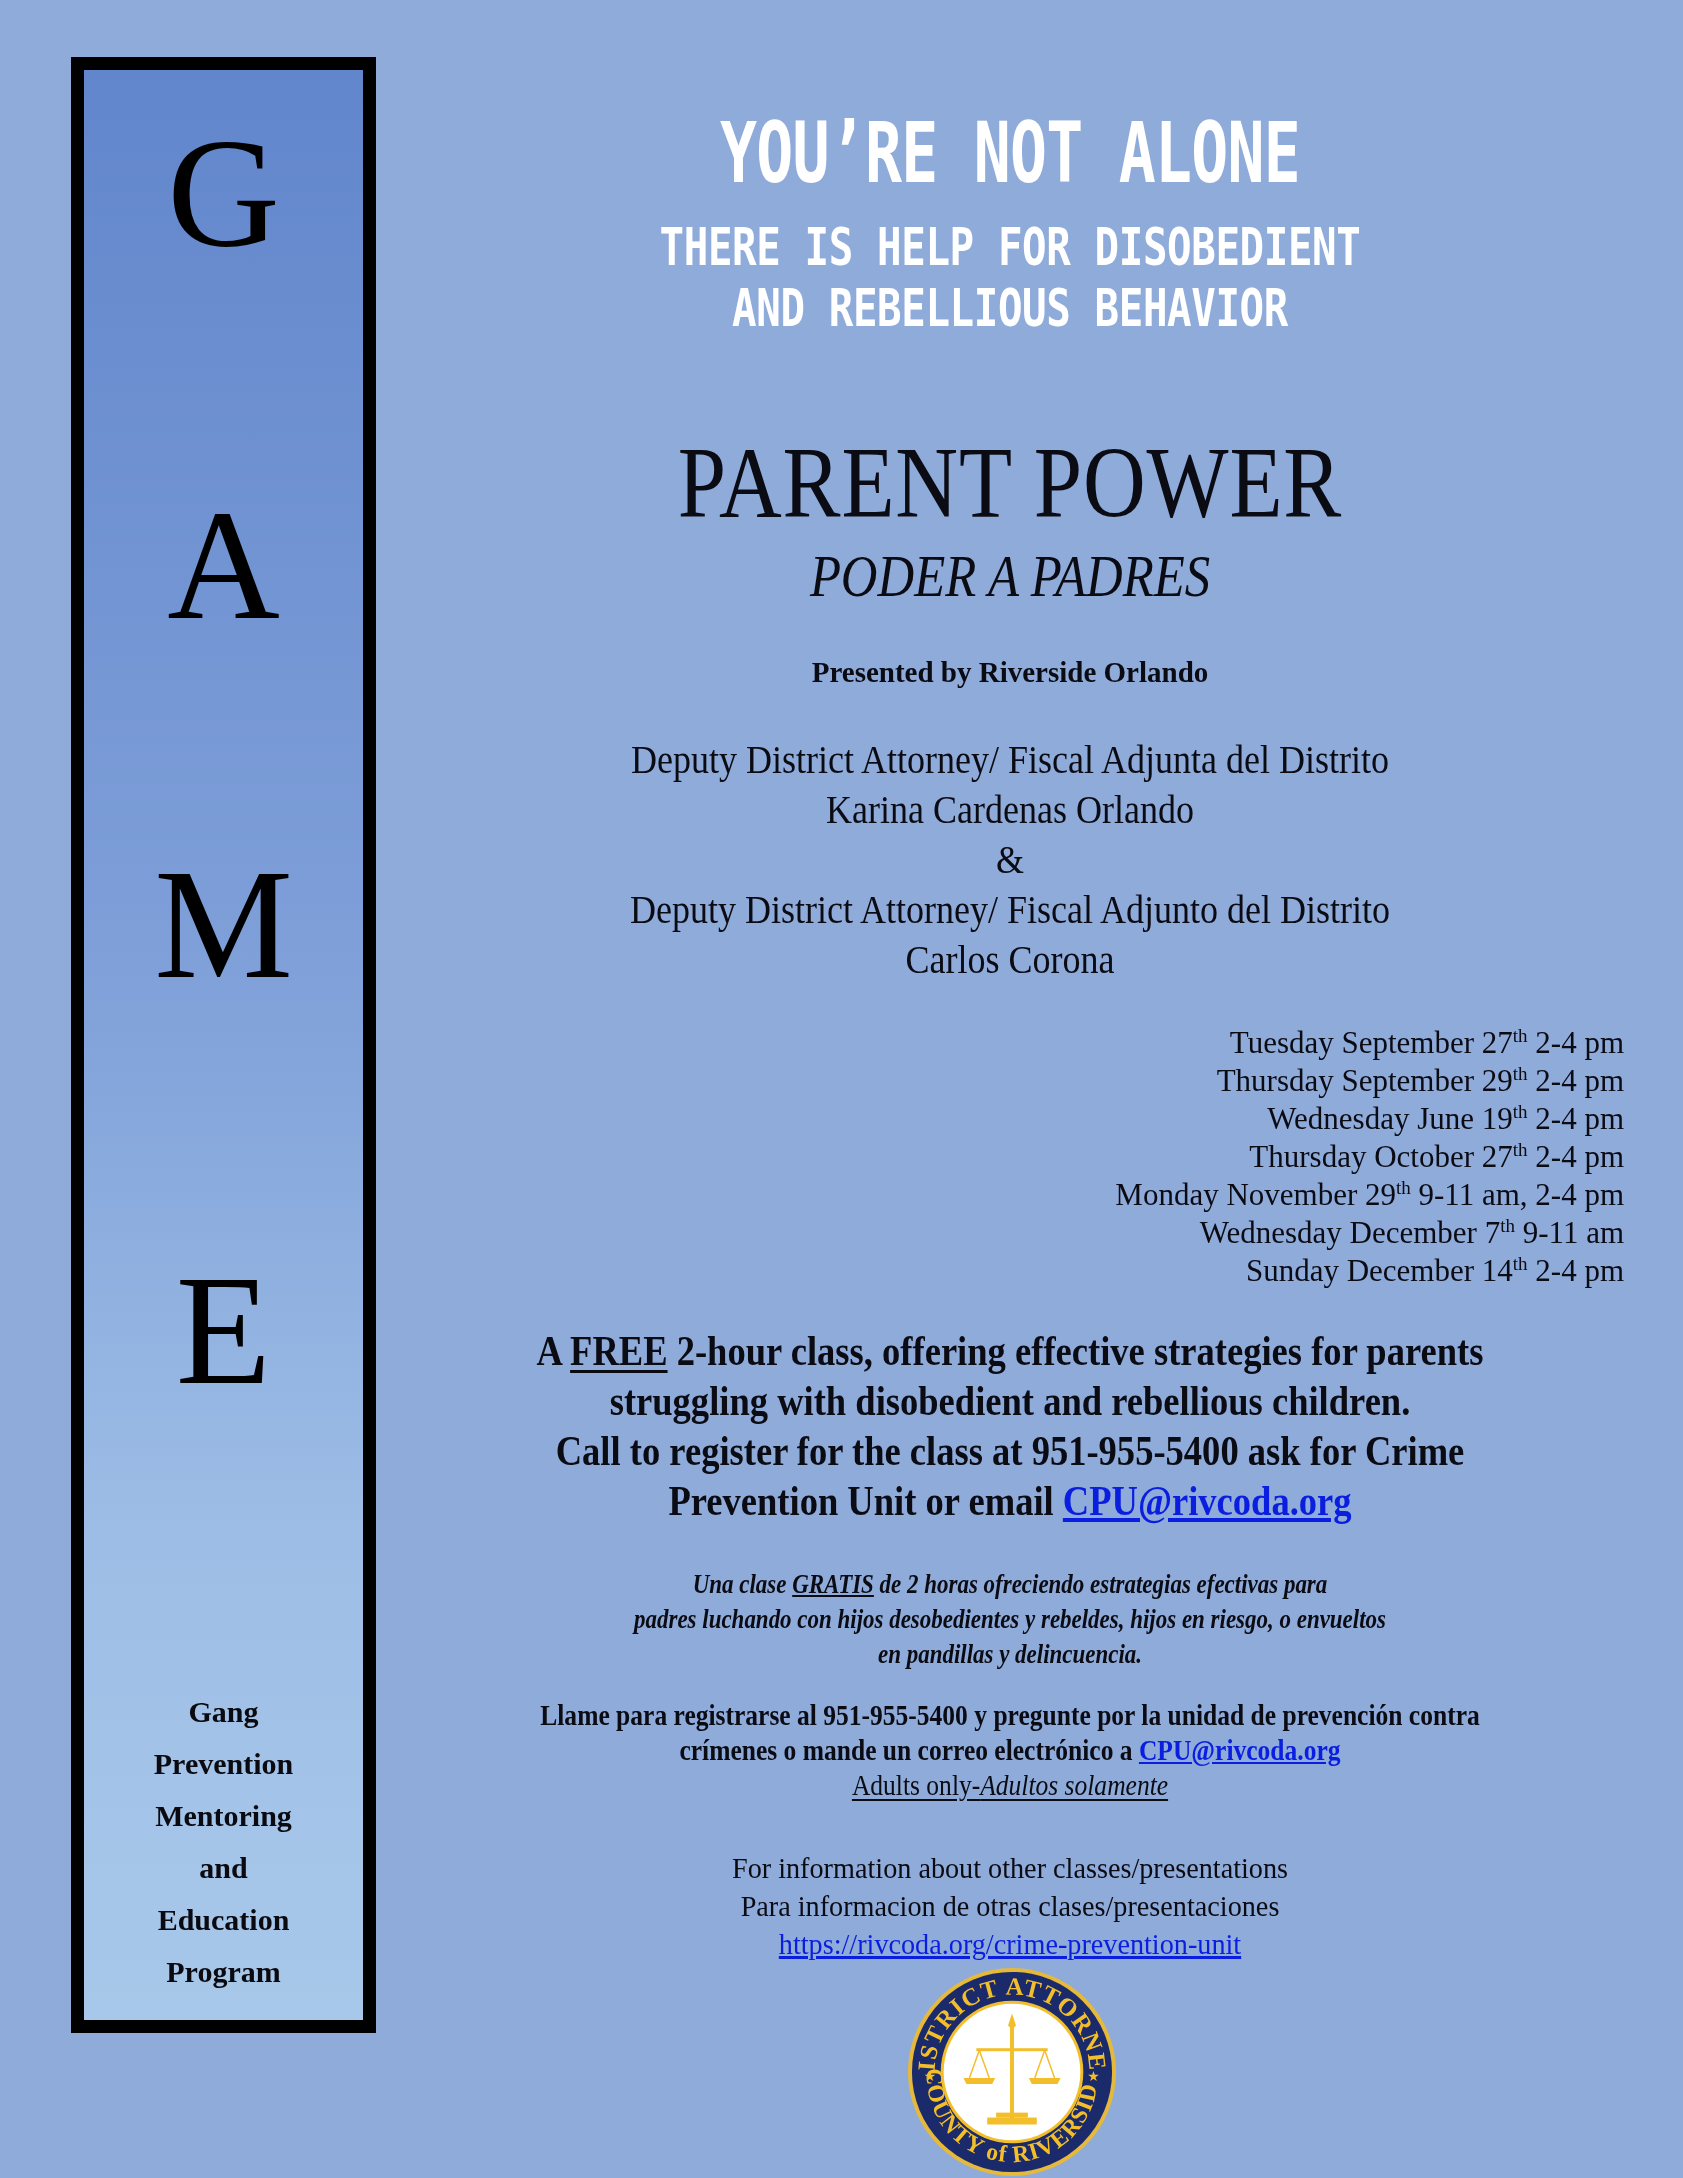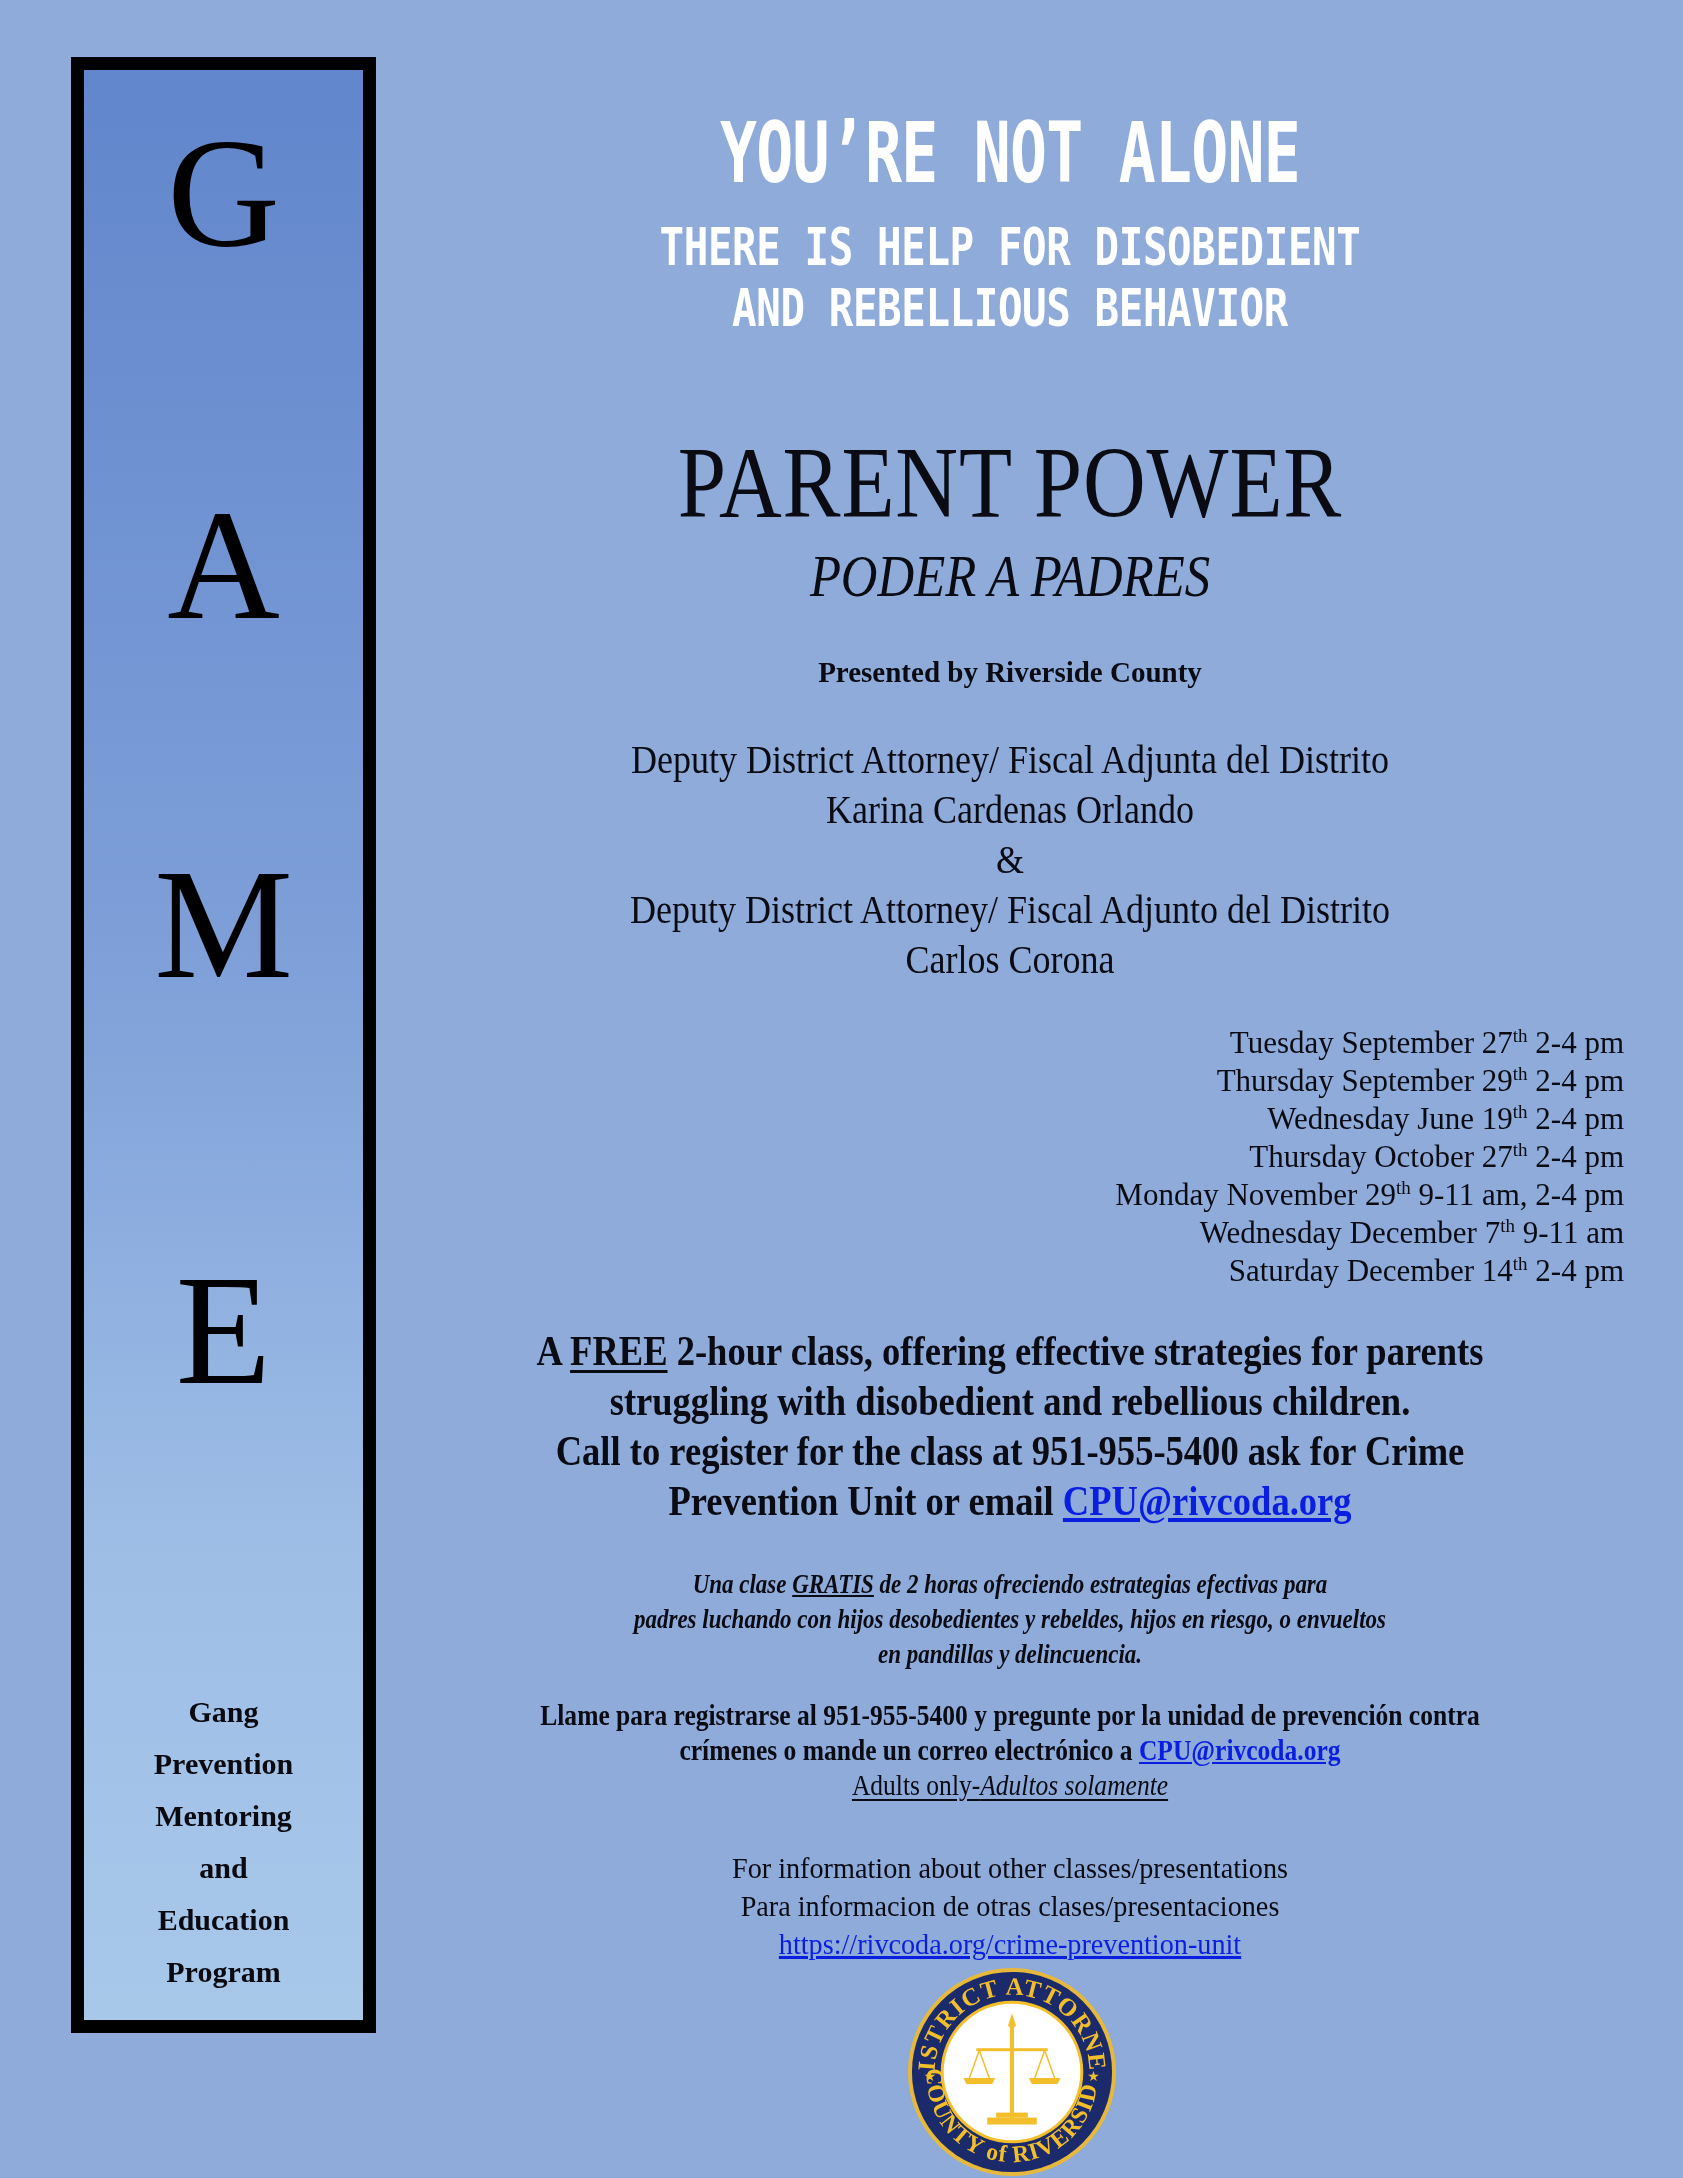--- a/index.html
+++ b/index.html
@@ -103,38 +103,38 @@
 <div class="main">
 
   <div class="centered hdr hdr1">YOU’RE NOT ALONE</div>
   <div class="centered hdr hdr2">
     <div>THERE IS HELP FOR DISOBEDIENT</div>
     <div>AND REBELLIOUS BEHAVIOR</div>
   </div>
 
   <div class="centered title-en">PARENT POWER</div>
   <div class="centered title-es">PODER A PADRES</div>
-  <div class="centered presented">Presented by Riverside County</div>
+  <div class="centered presented">Presented by Riverside Orlando</div>
 
   <div class="centered presenters">
     <div>Deputy District Attorney/ Fiscal Adjunta del Distrito</div>
     <div>Karina Cardenas Orlando</div>
     <div>&amp;</div>
     <div>Deputy District Attorney/ Fiscal Adjunto del Distrito</div>
     <div>Carlos Corona</div>
   </div>
 
   <div class="centered dates">
     <div><span>Tuesday September 27</span><sup>th</sup><span> 2-4 pm</span></div>
     <div><span>Thursday September 29</span><sup>th</sup><span> 2-4 pm</span></div>
     <div><span>Wednesday June 19</span><sup>th</sup><span> 2-4 pm</span></div>
     <div><span>Thursday October 27</span><sup>th</sup><span> 2-4 pm</span></div>
     <div><span>Monday November 29</span><sup>th</sup><span> 9-11 am, 2-4 pm</span></div>
     <div><span>Wednesday December 7</span><sup>th</sup><span> 9-11 am</span></div>
-    <div><span>Saturday December 14</span><sup>th</sup><span> 2-4 pm</span></div>
+    <div><span>Sunday December 14</span><sup>th</sup><span> 2-4 pm</span></div>
   </div>
 
   <div class="centered free-en">
     <div><span>A </span><u>FREE</u><span> 2-hour class, offering effective strategies for parents</span></div>
     <div>struggling with disobedient and rebellious children.</div>
     <div>Call to register for the class at 951-955-5400 ask for Crime</div>
     <div><span>Prevention Unit or email </span><a class="link">CPU@rivcoda.org</a></div>
   </div>
 
   <div class="centered free-es">

